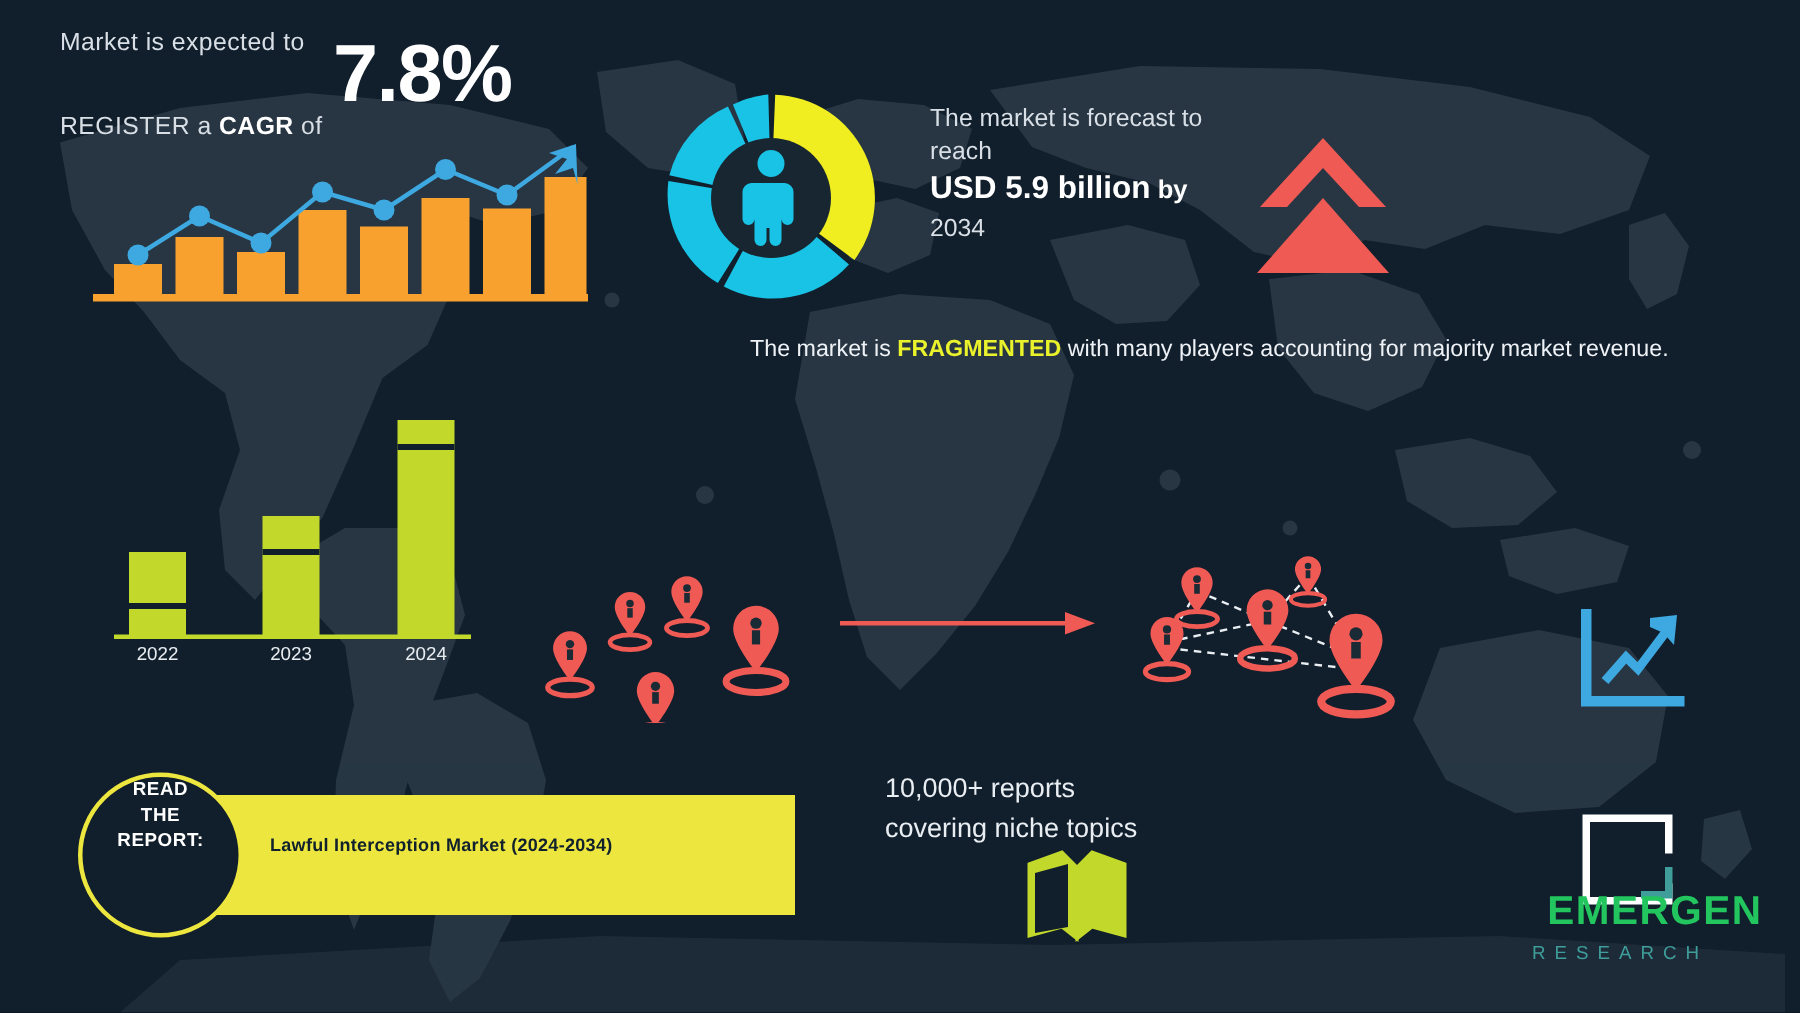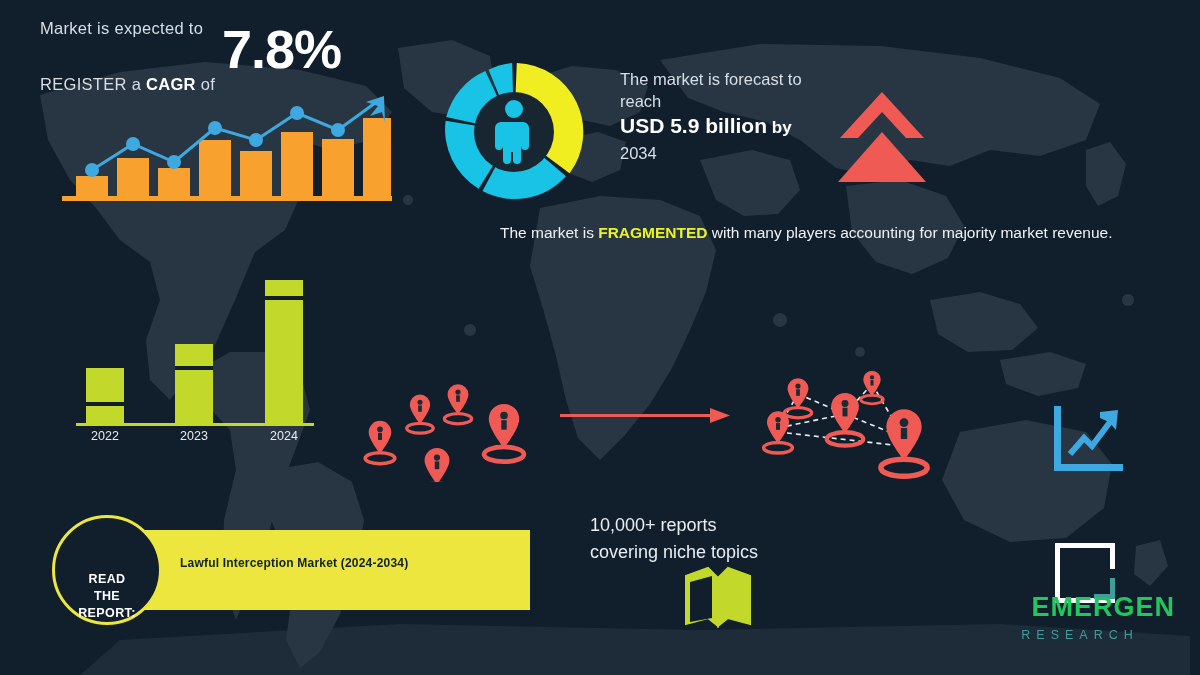--- a/index.html
+++ b/index.html
@@ -34,21 +34,21 @@
   .reports{left:590px;top:512px;width:230px;font-size:18px;line-height:27px;color:#e9eef3;}
 
   
   .banner{left:96px;top:530px;width:434px;height:80px;background:#ece63f;}
   .banner-label{
     left:180px;top:556px;width:330px;font-size:12px;color:#10202c;font-weight:700;letter-spacing:.2px;
   }
   .readcircle{
     left:52px;top:515px;width:104px;height:104px;border-radius:50%;
     background:#111e2b;border:3px solid #ece63f;
-    display:flex;align-items:flex-end;justify-content:center;text-align:center;
+    display:flex;align-items:flex-start;justify-content:center;text-align:center;
     color:#ffffff;font-size:12.5px;font-weight:700;line-height:17px;letter-spacing:.4px;
     z-index:5;
   }
   .logo-txt1{left:985px;top:592px;width:190px;text-align:right;color:#22c55e;font-size:27px;font-weight:700;letter-spacing:1px;}
   .logo-txt2{left:985px;top:628px;width:190px;text-align:center;color:#3f9d9a;font-size:12.5px;font-weight:400;letter-spacing:6px;}
 </style>
 </head>
 <body>
 
 <div id="stage">

